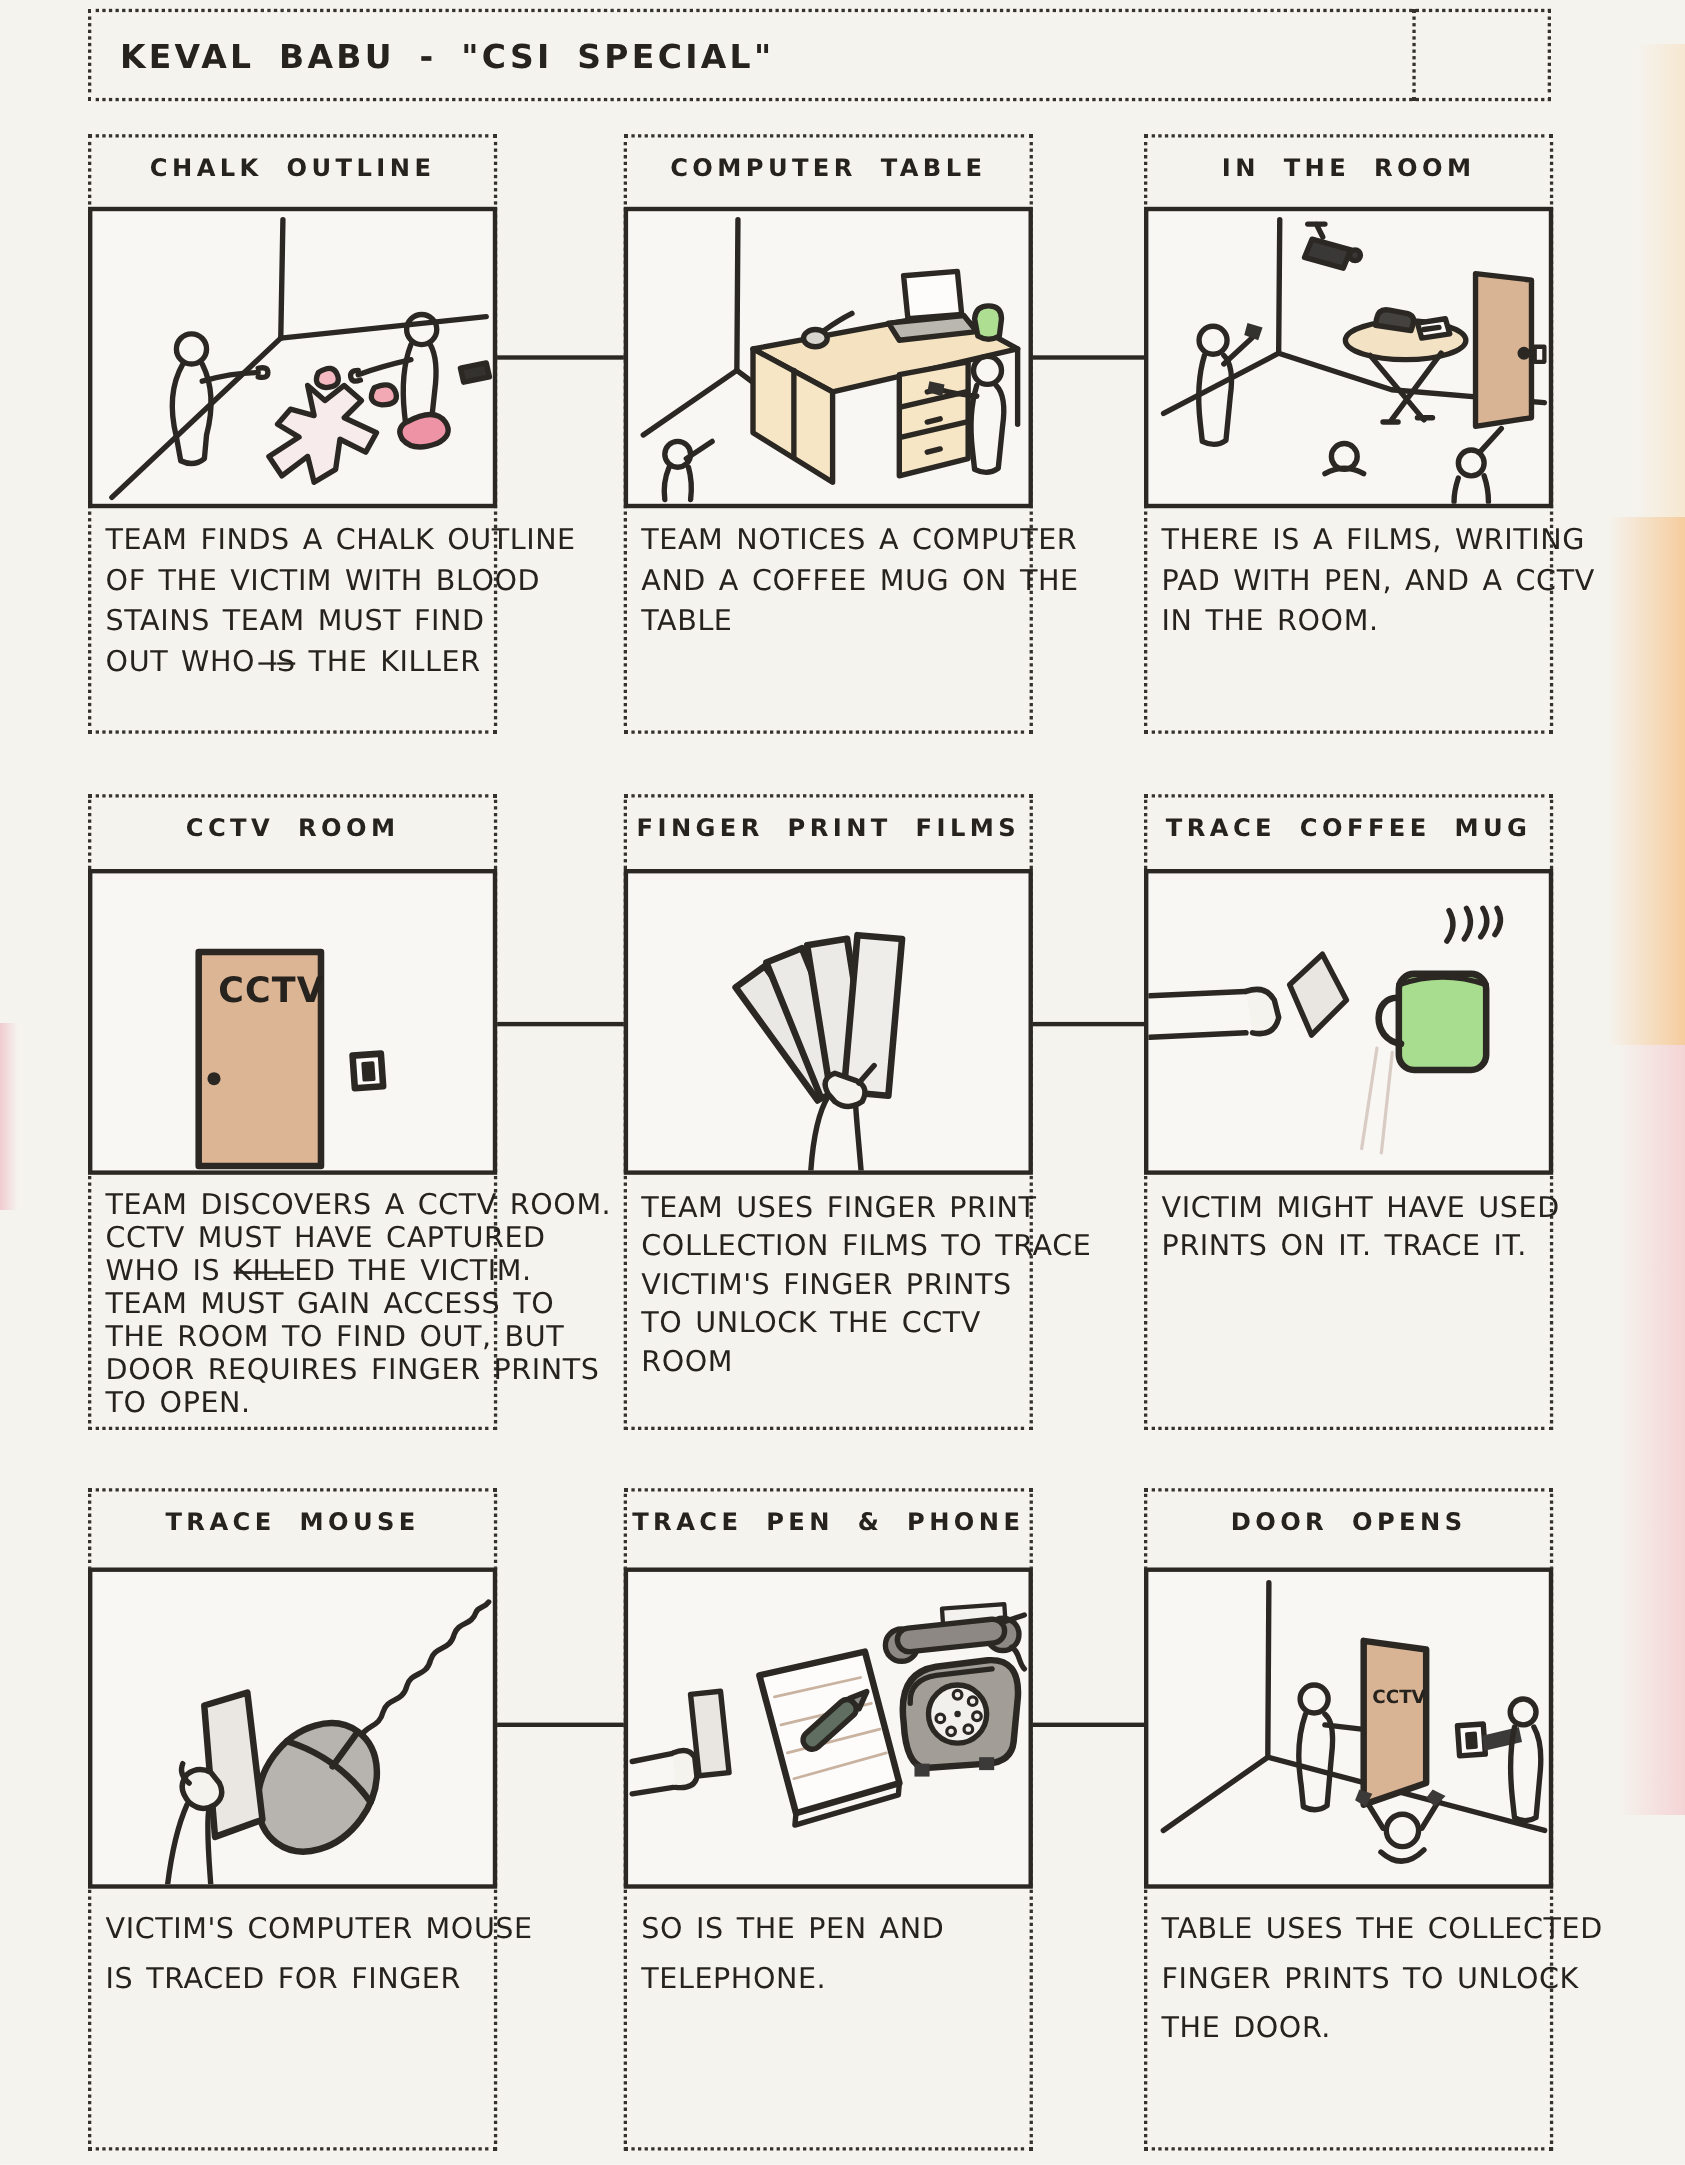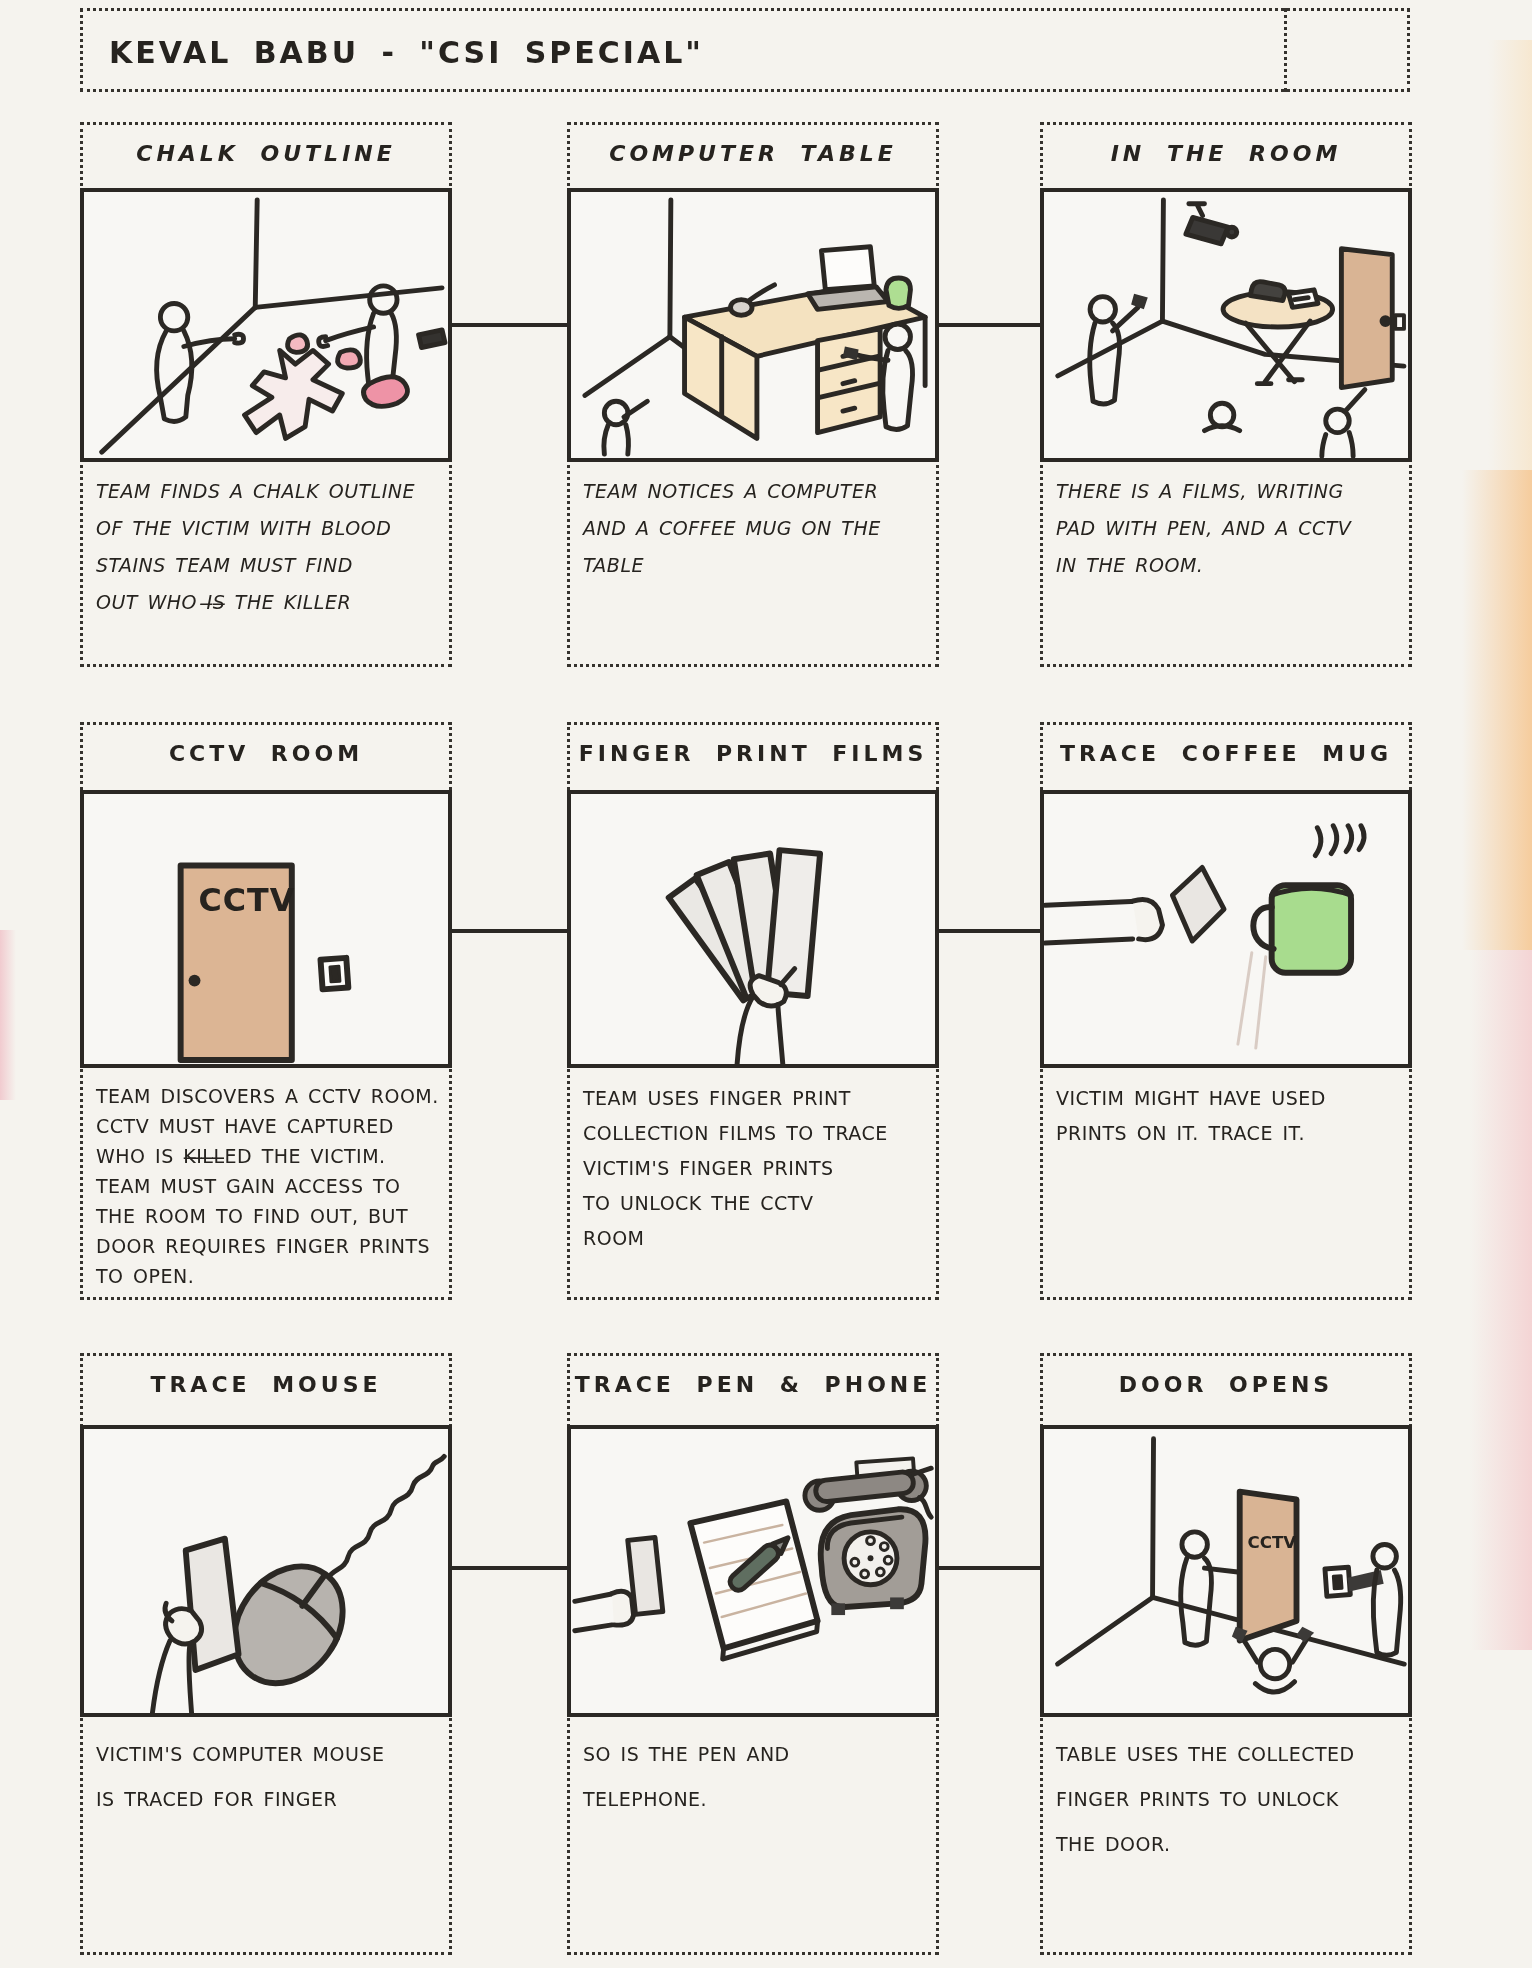--- a/index.html
+++ b/index.html
@@ -21,35 +21,35 @@
 
   .title-box { position:absolute; left:80px; top:8px; width:1330px; height:84px;
     border:3px dotted #35322d; box-sizing:border-box; }
   .title-box .divider { position:absolute; right:120px; top:-3px; bottom:-3px;
     border-left:3px dotted #35322d; }
   .page-title { position:absolute; left:26px; top:24px; font-size:30px;
     font-weight:600; letter-spacing:3px; word-spacing:9px; white-space:nowrap; }
 
   .panel { position:absolute; width:372px; border:3px dotted #35322d; box-sizing:border-box; }
   .c1 { left:80px; } .c2 { left:567px; } .c3 { left:1040px; }
-  .r1 { top:122px; height:545px;font-style:italic; }
+  .r1 { top:122px; height:545px; }
   .r2 { top:722px; height:578px; }
   .r3 { top:1353px; height:602px; }
 
   .panel-title { position:absolute; top:16px; left:0; right:0; text-align:center;
     font-size:22px; font-weight:600; letter-spacing:4px; word-spacing:10px; white-space:nowrap; }
 
   .drawing { position:absolute; left:-3px; right:-3px; border:4px solid #2b2824;
     box-sizing:border-box; background:rgba(255,255,255,.35); }
   .r1 .drawing { top:63px; height:274px; }
   .r2 .drawing { top:65px; height:278px; }
   .r3 .drawing { top:69px; height:292px; }
   .drawing svg { display:block; width:100%; height:100%; }
 
-  .caption { position:absolute; left:13px; right:6px; font-size:19px; font-weight:500;
+  .caption { position:absolute; left:13px; right:6px; font-size:26px; font-weight:500;
     letter-spacing:.5px; word-spacing:3px; }
   .r1 .caption { top:348px; line-height:37px; }
   .r2 .caption { top:356px; line-height:35px; }
   .r2 .caption.tight { line-height:30px; }
   .r3 .caption { top:376px; line-height:45px; }
   .cap-line { white-space:nowrap; }
 
   .connector { position:absolute; height:0; border-top:4px solid #2b2824; }
   svg text { font-family:"DejaVu Sans", sans-serif; }
 </style>

